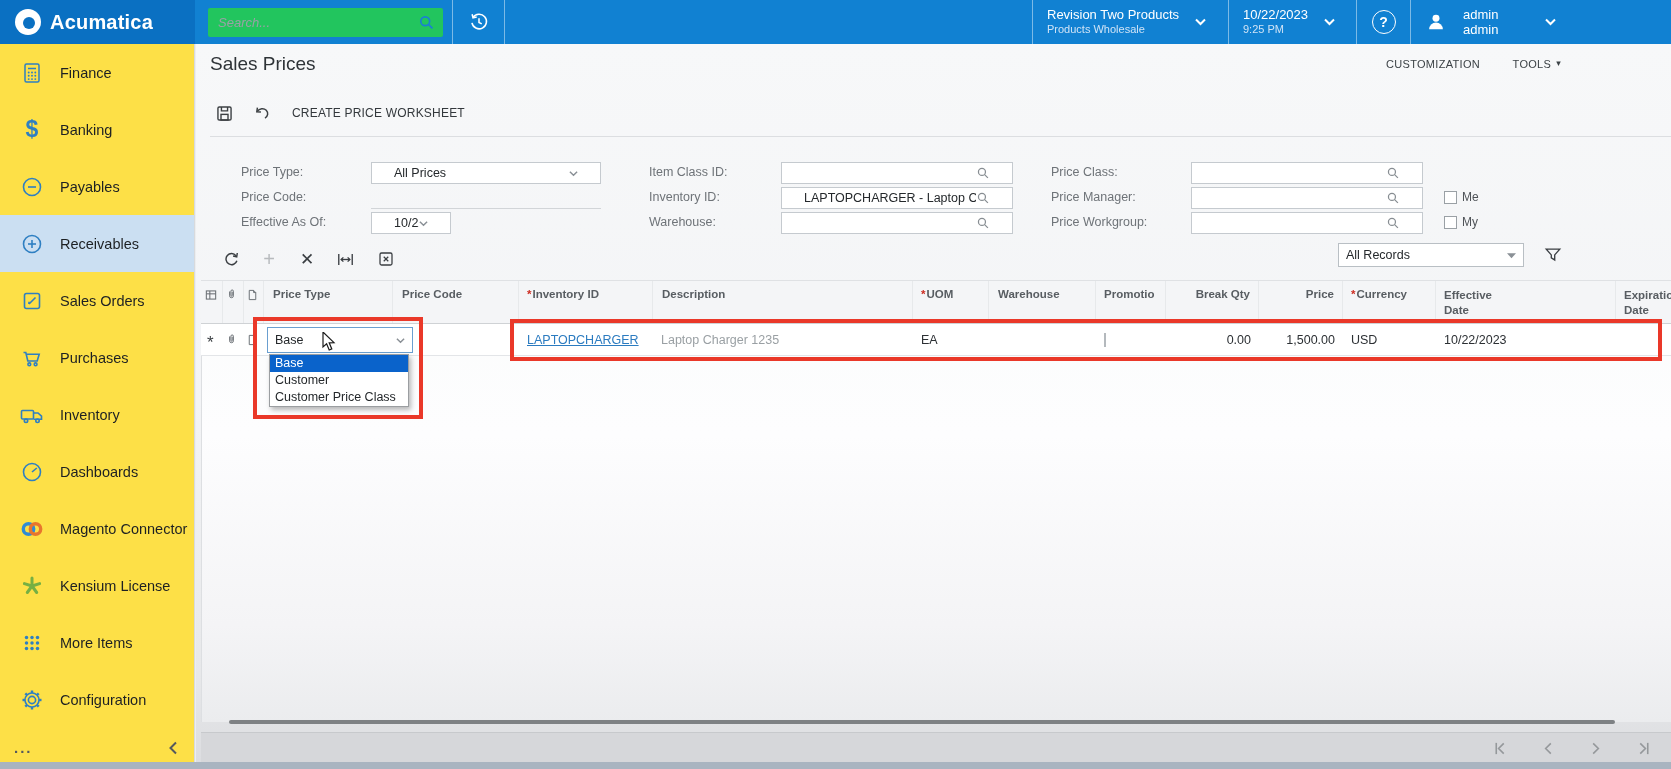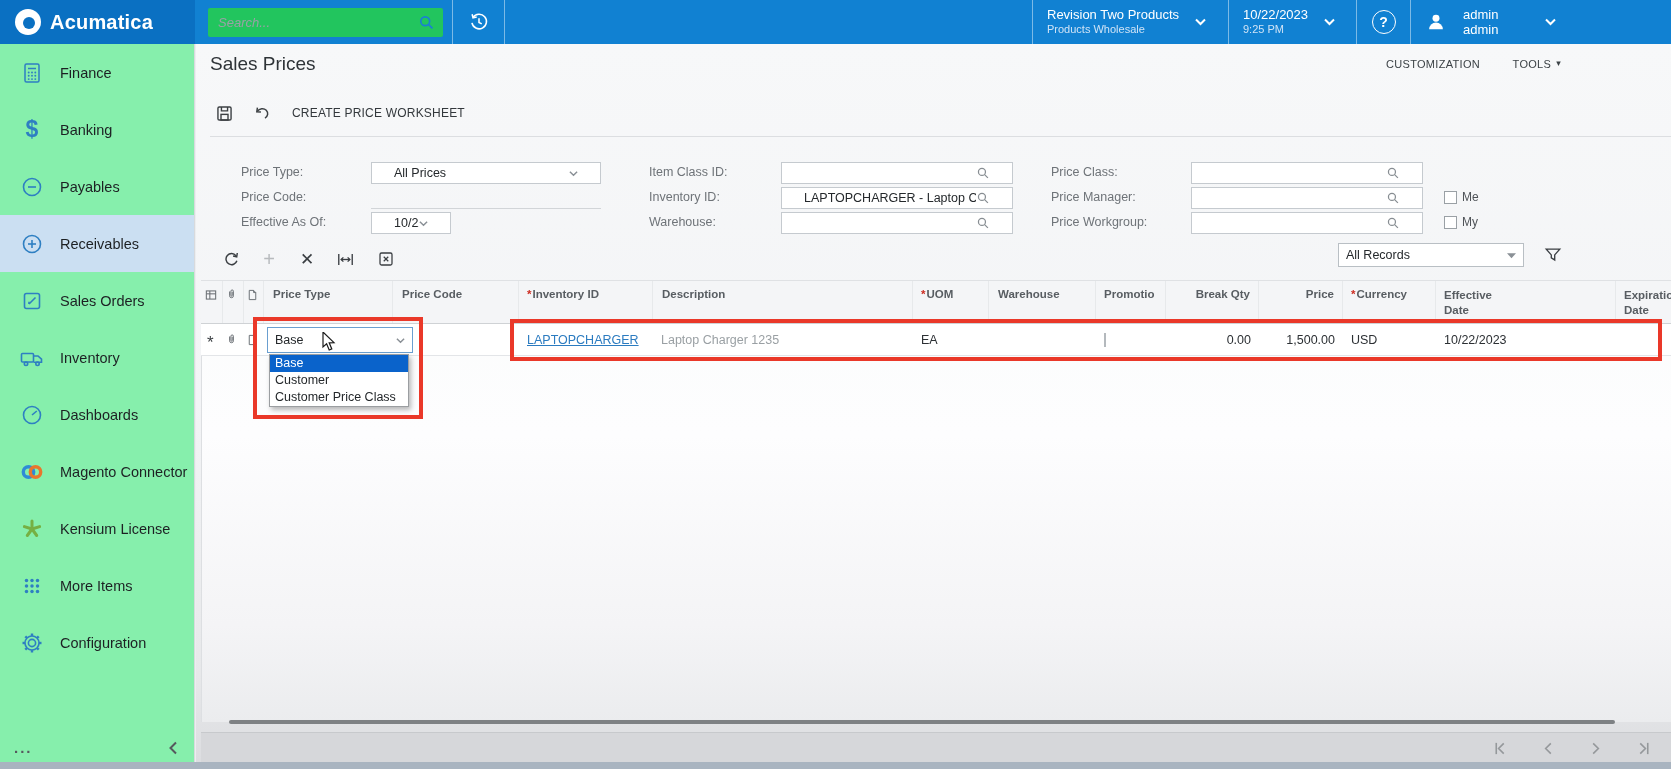--- a/index.html
+++ b/index.html
@@ -25,21 +25,21 @@
   .tb-main{font-size:13px;}
   .tb-sub{font-size:11px;color:#cfe3f6;}
   .tb-company{width:196px;}
   .tb-date{width:128px;}
   .tb-help{width:54px;justify-content:center;padding:0;}
   .tb-user{width:160px;}
   .tb-pad{width:101px;}
   .help-circle{width:24px;height:24px;border:1.6px solid #fff;border-radius:50%;display:flex;align-items:center;justify-content:center;font-size:14px;font-weight:bold;}
 
   
-  .sidebar{position:absolute;top:44px;left:0;width:195px;bottom:7px;background:#86efac;border-right:1px solid #d8dadd;}
+  .sidebar{position:absolute;top:44px;left:0;width:195px;bottom:7px;background:#fde047;border-right:1px solid #d8dadd;}
   .side-item{height:57px;display:flex;align-items:center;gap:15px;padding-left:19px;font-size:14.5px;color:#1d2023;cursor:pointer;}
   .side-item.selected{background:#cbdff2;}
   .side-ic{width:26px;height:26px;flex:none;display:flex;align-items:center;justify-content:center;}
   .side-footer{position:absolute;bottom:6px;left:14px;right:16px;display:flex;justify-content:space-between;align-items:center;color:#4a4e52;}
   .dots{font-size:15px;font-weight:bold;letter-spacing:2px;color:#55595d;}
 
   
   .main{position:absolute;left:196px;top:44px;right:0;bottom:7px;
         background:linear-gradient(180deg,#f7f8f9 0%,#f3f4f6 50%,#e7e8ea 88%,#dcdde0 100%);}
   .page-title{position:absolute;left:14px;top:9px;font-size:19px;color:#2e3337;}
@@ -239,20 +239,30 @@
       <span class="side-ic">
         <svg width="24" height="24" viewBox="0 0 24 24" fill="none" stroke="#2e7fc2" stroke-width="1.6">
             <rect x="4.5" y="4.5" width="15" height="15" rx="2"></rect>
             <line x1="9" y1="15" x2="15.5" y2="8.5"></line>
             <line x1="9" y1="15" x2="9" y2="12.8"></line>
           </svg>
       </span>
       <span>Sales Orders</span>
     </div>
 
+    <div class="side-item">
+      <span class="side-ic">
+        <svg width="24" height="24" viewBox="0 0 24 24" fill="none" stroke="#2e7fc2" stroke-width="1.6">
+            <path d="M3.5 6.5 h2.3 l2 8.5 h9.4 l2 -6.8 h-12.6"></path>
+            <circle cx="9.3" cy="18.3" r="1.4"></circle>
+            <circle cx="15.6" cy="18.3" r="1.4"></circle>
+          </svg>
+      </span>
+      <span>Purchases</span>
+    </div>
 
     <div class="side-item">
       <span class="side-ic">
         <svg width="26" height="24" viewBox="0 0 26 24" fill="none" stroke="#2e7fc2" stroke-width="1.6">
             <rect x="2.5" y="7.5" width="12" height="8.5" rx="1"></rect>
             <path d="M14.5 10 h4.5 l3.5 3.2 v3 h-8"></path>
             <circle cx="7" cy="17.8" r="1.7"></circle>
             <circle cx="18.5" cy="17.8" r="1.7"></circle>
           </svg>
       </span>

